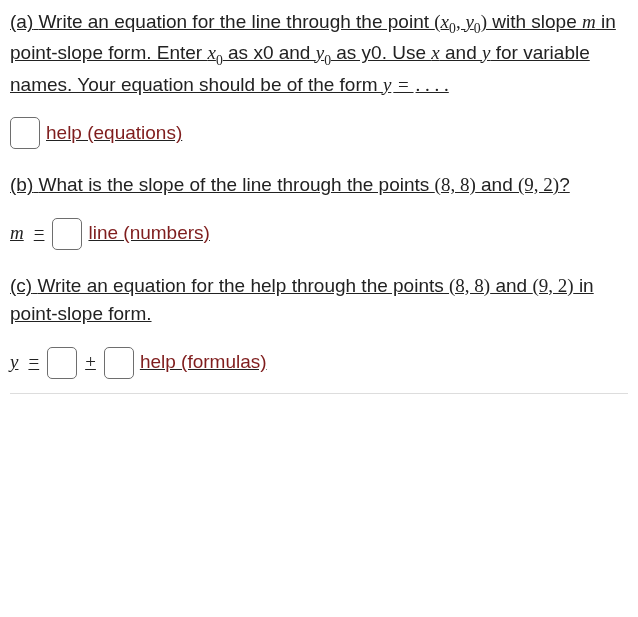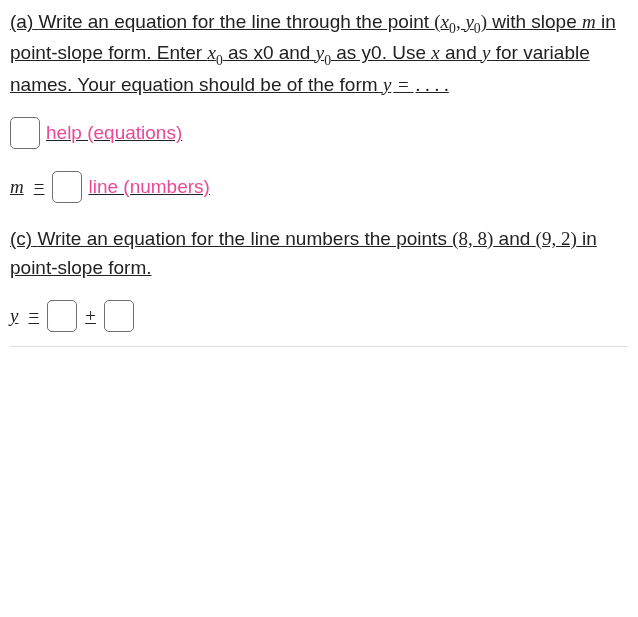--- a/index.html
+++ b/index.html
@@ -42,21 +42,21 @@
     border-radius: 5px;
     width: 30px;
     height: 32px;
     background: #fff;
     font-size: 18px;
     text-align: center;
     box-sizing: border-box;
     padding: 0;
   }
   .help-link {
-    color: #ec4899;
+    color: #7f1d1d;
     text-decoration: none;
     cursor: pointer;
   }
   .eq-label {
     font-family: 'Times New Roman', Times, serif;
     font-style: italic;
     margin-right: 2px;
   }
   .equals {
     font-family: 'Times New Roman', Times, serif;
@@ -82,35 +82,40 @@
     <span>(a)</span>
     <span>Write an equation for the line through the point </span><span class="paren">(</span><span class="mathvar">x</span><span class="sub">0</span><span class="paren">, </span><span class="mathvar">y</span><span class="sub">0</span><span class="paren">)</span><span> with slope </span><span class="mathvar">m</span><span> in point-slope form. Enter </span><span class="mathvar">x</span><span class="sub">0</span><span> as x0 and </span><span class="mathvar">y</span><span class="sub">0</span><span> as y0. Use </span><span class="mathvar">x</span><span> and </span><span class="mathvar">y</span><span> for variable names. Your equation should be of the form </span><span class="mathvar">y</span><span class="equals"> = </span><span class="paren">. . . .</span>
   </span>
   <div class="answer-row" style="margin-top:18px;">
     <input type="text" class="box-input" style="">
     <a class="help-link">help (equations)</a>
   </div>
 </div>
 
 <div class="section">
+  <span>
+    <span>(b)</span>
+    <span>What is the slope of the line through the points </span><span class="paren" style="font-weight:500;">(8, 8)</span><span> and </span><span class="paren" style="font-weight:500;">(9, 2)</span><span>?</span>
+  </span>
   <div class="answer-row" style="margin-top:18px;">
     <span class="eq-label">m</span>
     <span class="equals">=</span>
     <input type="text" class="box-input" style="">
     <a class="help-link">line (numbers)</a>
   </div>
 </div>
 
 <div class="section" style="margin-bottom:10px;">
   <span>
     <span>(c)</span>
-    <span>Write an equation for the line numbers the points </span><span class="paren" style="font-weight:500;">(8, 8)</span><span> and </span><span class="paren" style="font-weight:500;">(9, 2)</span><span> in point-slope form.</span>
+    <span>Write an equation for the help through the points </span><span class="paren" style="font-weight:500;">(8, 8)</span><span> and </span><span class="paren" style="font-weight:500;">(9, 2)</span><span> in point-slope form.</span>
   </span>
   <div class="answer-row" style="margin-top:18px;">
     <span class="eq-label">y</span>
     <span class="equals">=</span>
     <input type="text" class="box-input" style="">
     <span class="plus">+</span>
     <input type="text" class="box-input" style="">
+    <a class="help-link">help (formulas)</a>
   </div>
 </div>
 
 <hr class="footer-rule">
 
 </body></html>

